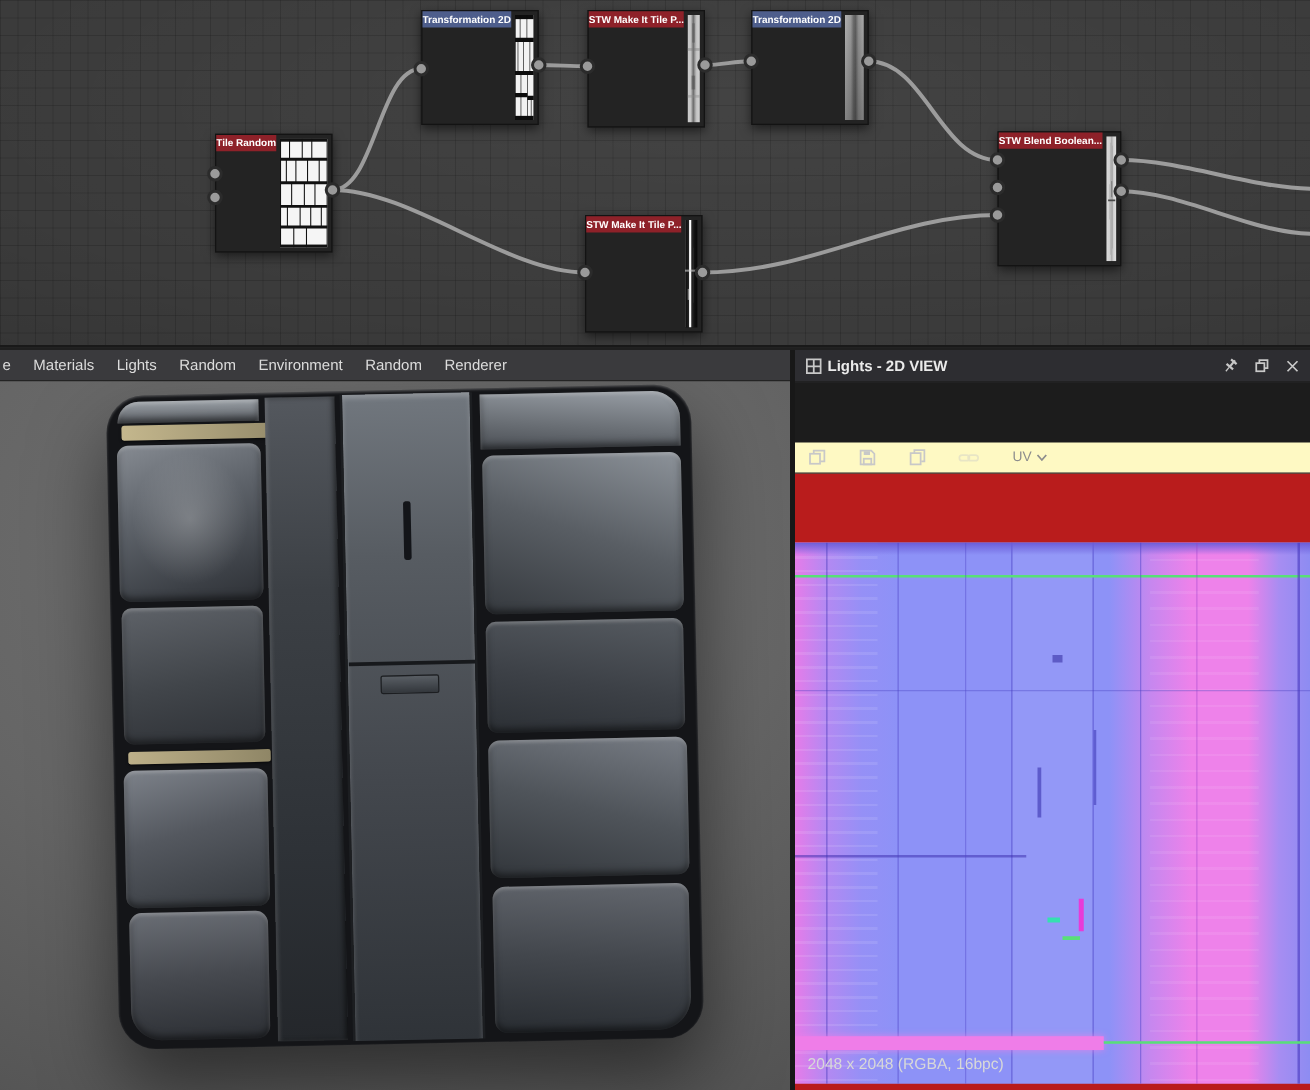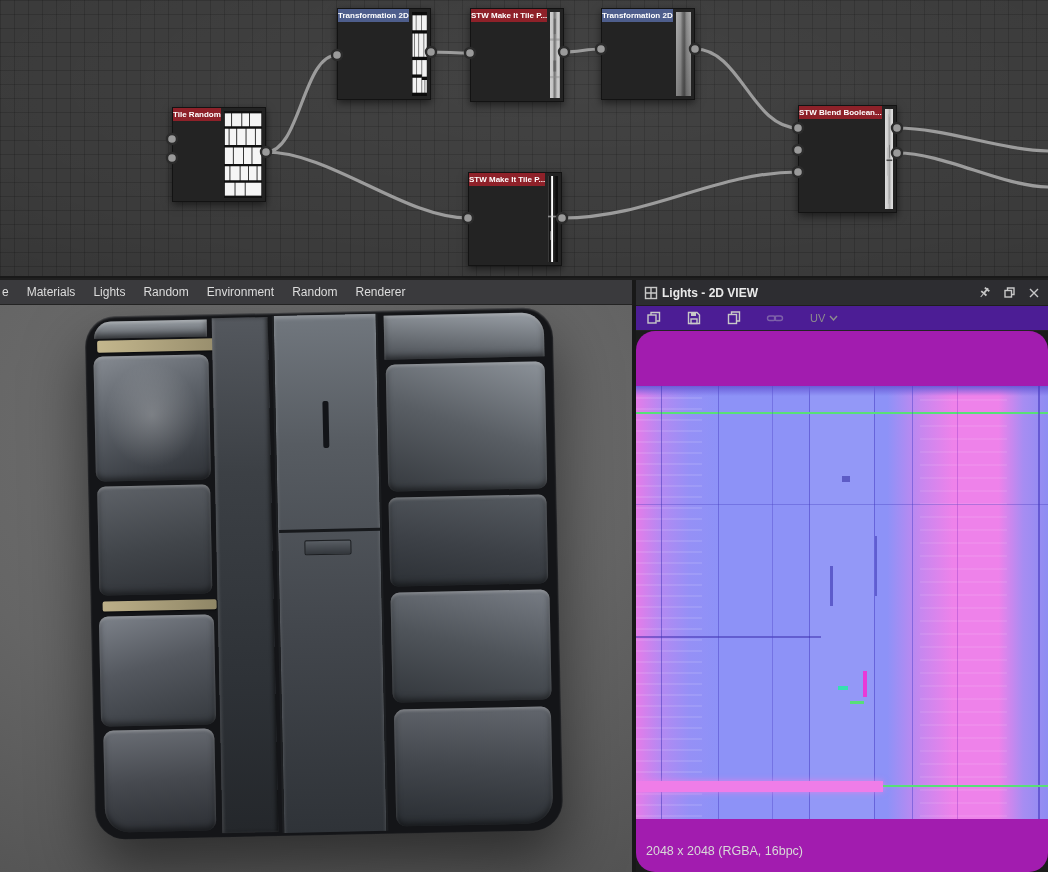--- a/index.html
+++ b/index.html
@@ -62,22 +62,22 @@
   .hbtn svg { display: block; }
 
   .menubar {
     height: 25px; flex: 0 0 25px; background: #3a3a3d; border-bottom: 1px solid #232323;
     display: flex; align-items: center; font-size: 12px; color: #dcdcdc;
   }
   .menubar-item { padding: 0 9px; cursor: default; }
   .menubar-item:first-child { padding-left: 2px; }
 
   .toolbar2d {
-    height: 25px; flex: 0 0 25px; background: #4c1d95; border-bottom: 1px solid #232323;
-    display: flex; align-items: center; gap: 24px; padding: 0 10px;
+    height: 25px; flex: 0 0 25px; background: #fef9c3; border-bottom: 1px solid #232323;
+    display: flex; align-items: center; gap: 24px; padding: 0 10px; margin-top: 48px;
   }
   .tbtn { display: inline-flex; cursor: pointer; }
   .tbtn.dim { opacity: .4; }
   .uv-dd { display: inline-flex; align-items: center; gap: 4px; color: #8d8d8d;
     font-size: 11px; margin-left: 2px; }
 
   
   .viewport3d {
     position: relative; flex: 1; overflow: hidden;
     background: radial-gradient(140% 120% at 45% 25%, #717171 0%, #656565 40%, #535353 75%, #434343 100%);
@@ -123,21 +123,21 @@
         background: linear-gradient(190deg, #565b61 0%, #3d4147 55%, #2c3035 100%); }
   .r4 { left: 64%;   top: 54%;   width: 34%;   height: 21%;   border-radius: 9px;
         background: linear-gradient(195deg, #787d85 0%, #4f545a 50%, #32363b 100%); }
   .r5 { left: 64.4%; top: 76.2%; width: 33.4%; height: 22.4%; border-radius: 10px;
         border-bottom-right-radius: 26px;
         background: linear-gradient(185deg, #63676e 0%, #43474d 50%, #292d32 100%); }
   .sheen { left: 4%; top: 9%; width: 20%; height: 20%; border-radius: 50%;
         background: radial-gradient(closest-side, rgba(255,255,255,.22), rgba(255,255,255,0)); }
 
   
-  .viewport2d { position: relative; flex: 1; background: #a21caf; overflow: hidden; border-radius: 19px; }
+  .viewport2d { position: relative; flex: 1; background: #b91c1c; overflow: hidden; }
   .normal-map {
     position: absolute; left: 0; top: 55px; width: 100%; height: 433px; overflow: hidden;
     background: linear-gradient(90deg,
       #e57ce9 0%, #b489f2 6%, #9590f6 13%, #8d92f7 20%,
       #8d92f7 61%, #c687ef 69%, #ee82ea 77%, #ee82ea 88%,
       #a78df2 94%, #8d8cf2 100%);
   }
   .nm { position: absolute; }
   .nm-topband { left: 0; top: 0; width: 100%; height: 10px;
       background: linear-gradient(180deg, #6a5cd8, rgba(106,92,216,0)); }

